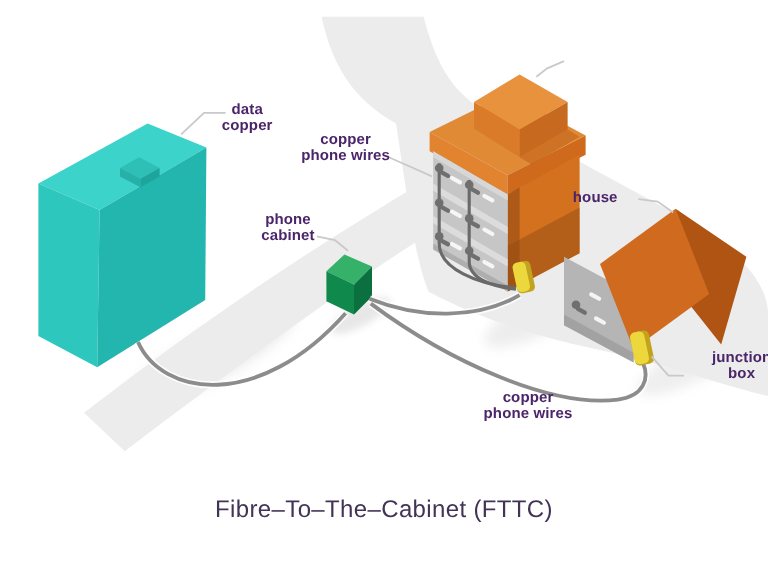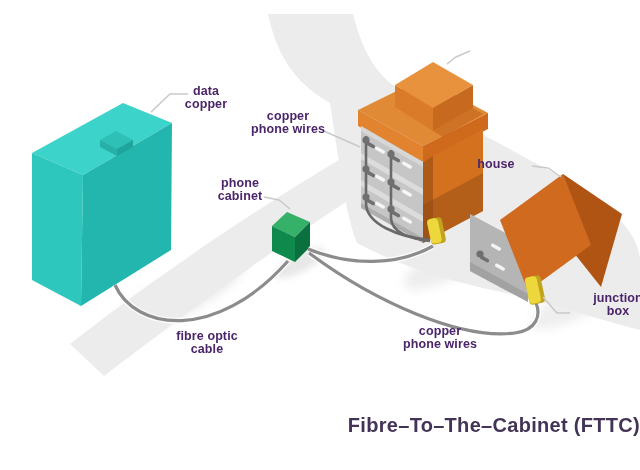--- a/index.html
+++ b/index.html
@@ -3,22 +3,22 @@
 <meta charset="utf-8">
 <style>
   html,body{margin:0;padding:0;background:#fff;}
   #stage{position:relative;width:640px;height:470px;background:#ffffff;overflow:hidden;
          font-family:"Liberation Sans", sans-serif;}
   #scene{position:absolute;left:0;top:0;}
   .lbl{position:absolute;transform:translateX(-50%);text-align:center;
        font-size:12.5px;font-weight:bold;line-height:13px;color:#4b2569;
        white-space:nowrap;letter-spacing:0.1px;}
   .lbl span{display:block;}
-  #title{position:absolute;left:0;right:0;top:414px;text-align:right;
-         font-size:20px;font-weight:bold;color:#433457;letter-spacing:0.3px;}
+  #title{position:absolute;left:0;right:0;top:414px;text-align:center;
+         font-size:20px;font-weight:normal;color:#433457;letter-spacing:0.3px;}
 </style>
 </head>
 <body>
 
 <div id="stage">
 
 <svg id="scene" width="640" height="470" viewBox="0 0 640 470">
   <defs>
     <filter id="soft" x="-50%" y="-50%" width="200%" height="200%">
       <feGaussianBlur stdDeviation="5"></feGaussianBlur>
@@ -177,24 +177,20 @@
   <span>phone</span>
   <span>cabinet</span>
 </div>
 <div class="lbl" style="left:496px;top:158px;">
   <span>house</span>
 </div>
 <div class="lbl" style="left:618px;top:292px;">
   <span>junction</span>
   <span>box</span>
 </div>
-<div class="lbl" style="left:207px;top:330px;">
-  <span>fibre optic</span>
-  <span>cable</span>
-</div>
 <div class="lbl" style="left:440px;top:325px;">
   <span>copper</span>
   <span>phone wires</span>
 </div>
 
 <div id="title">Fibre–To–The–Cabinet (FTTC)</div>
 
 </div>
 
 </body></html>

